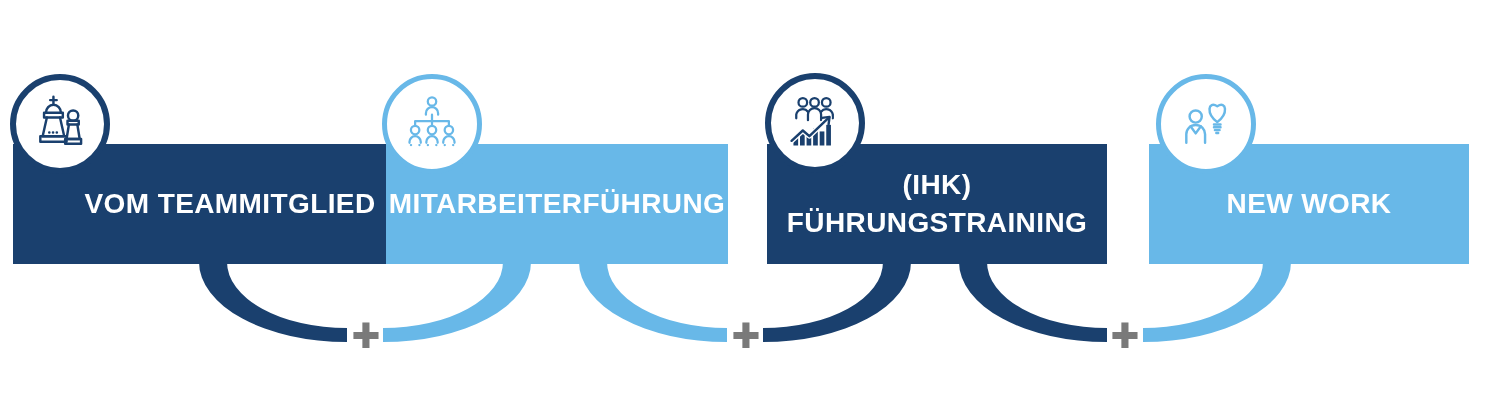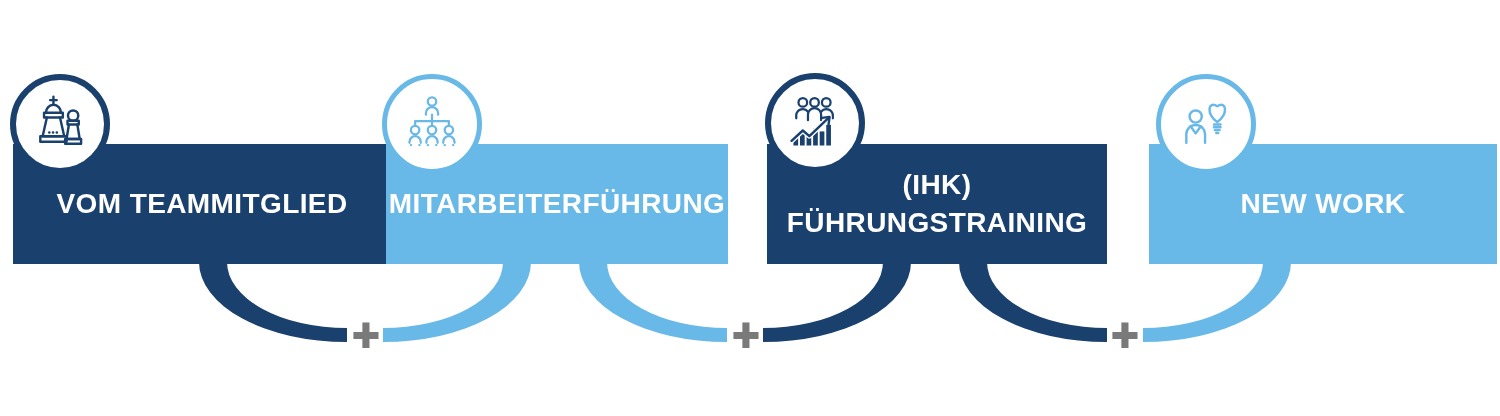--- a/index.html
+++ b/index.html
@@ -18,24 +18,24 @@
   
   .step-box{
     position:absolute;top:144px;height:120px;z-index:1;
     display:flex;align-items:center;justify-content:center;
     text-align:center;color:var(--text-white,#fff);
     font-weight:700;font-size:28px;line-height:38px;letter-spacing:.4px;
     cursor:default;
   }
   .theme-dark{background:var(--dark-blue,#1A406E);}
   .theme-light{background:var(--light-blue,#68B8E8);}
-  #box1{left:13px;width:378px;}
+  #box1{left:13px;width:378px;padding-left:28px;}
   #box2{left:386px;width:342px;}
   #box3{left:767px;width:340px;}
-  #box4{left:1149px;width:348px;}
+  #box4{left:1149px;width:320px;}
   .box-label{display:block;}
   .label-line{display:block;}
 
   
   .icon-circle{
     position:absolute;width:100px;height:100px;border-radius:50%;
     background:var(--circle-fill,#fff);box-sizing:border-box;z-index:2;
     display:flex;align-items:center;justify-content:center;
   }
   .icon-circle.ring-dark{border:6px solid var(--dark-blue,#1A406E);color:var(--dark-blue,#1A406E);}

